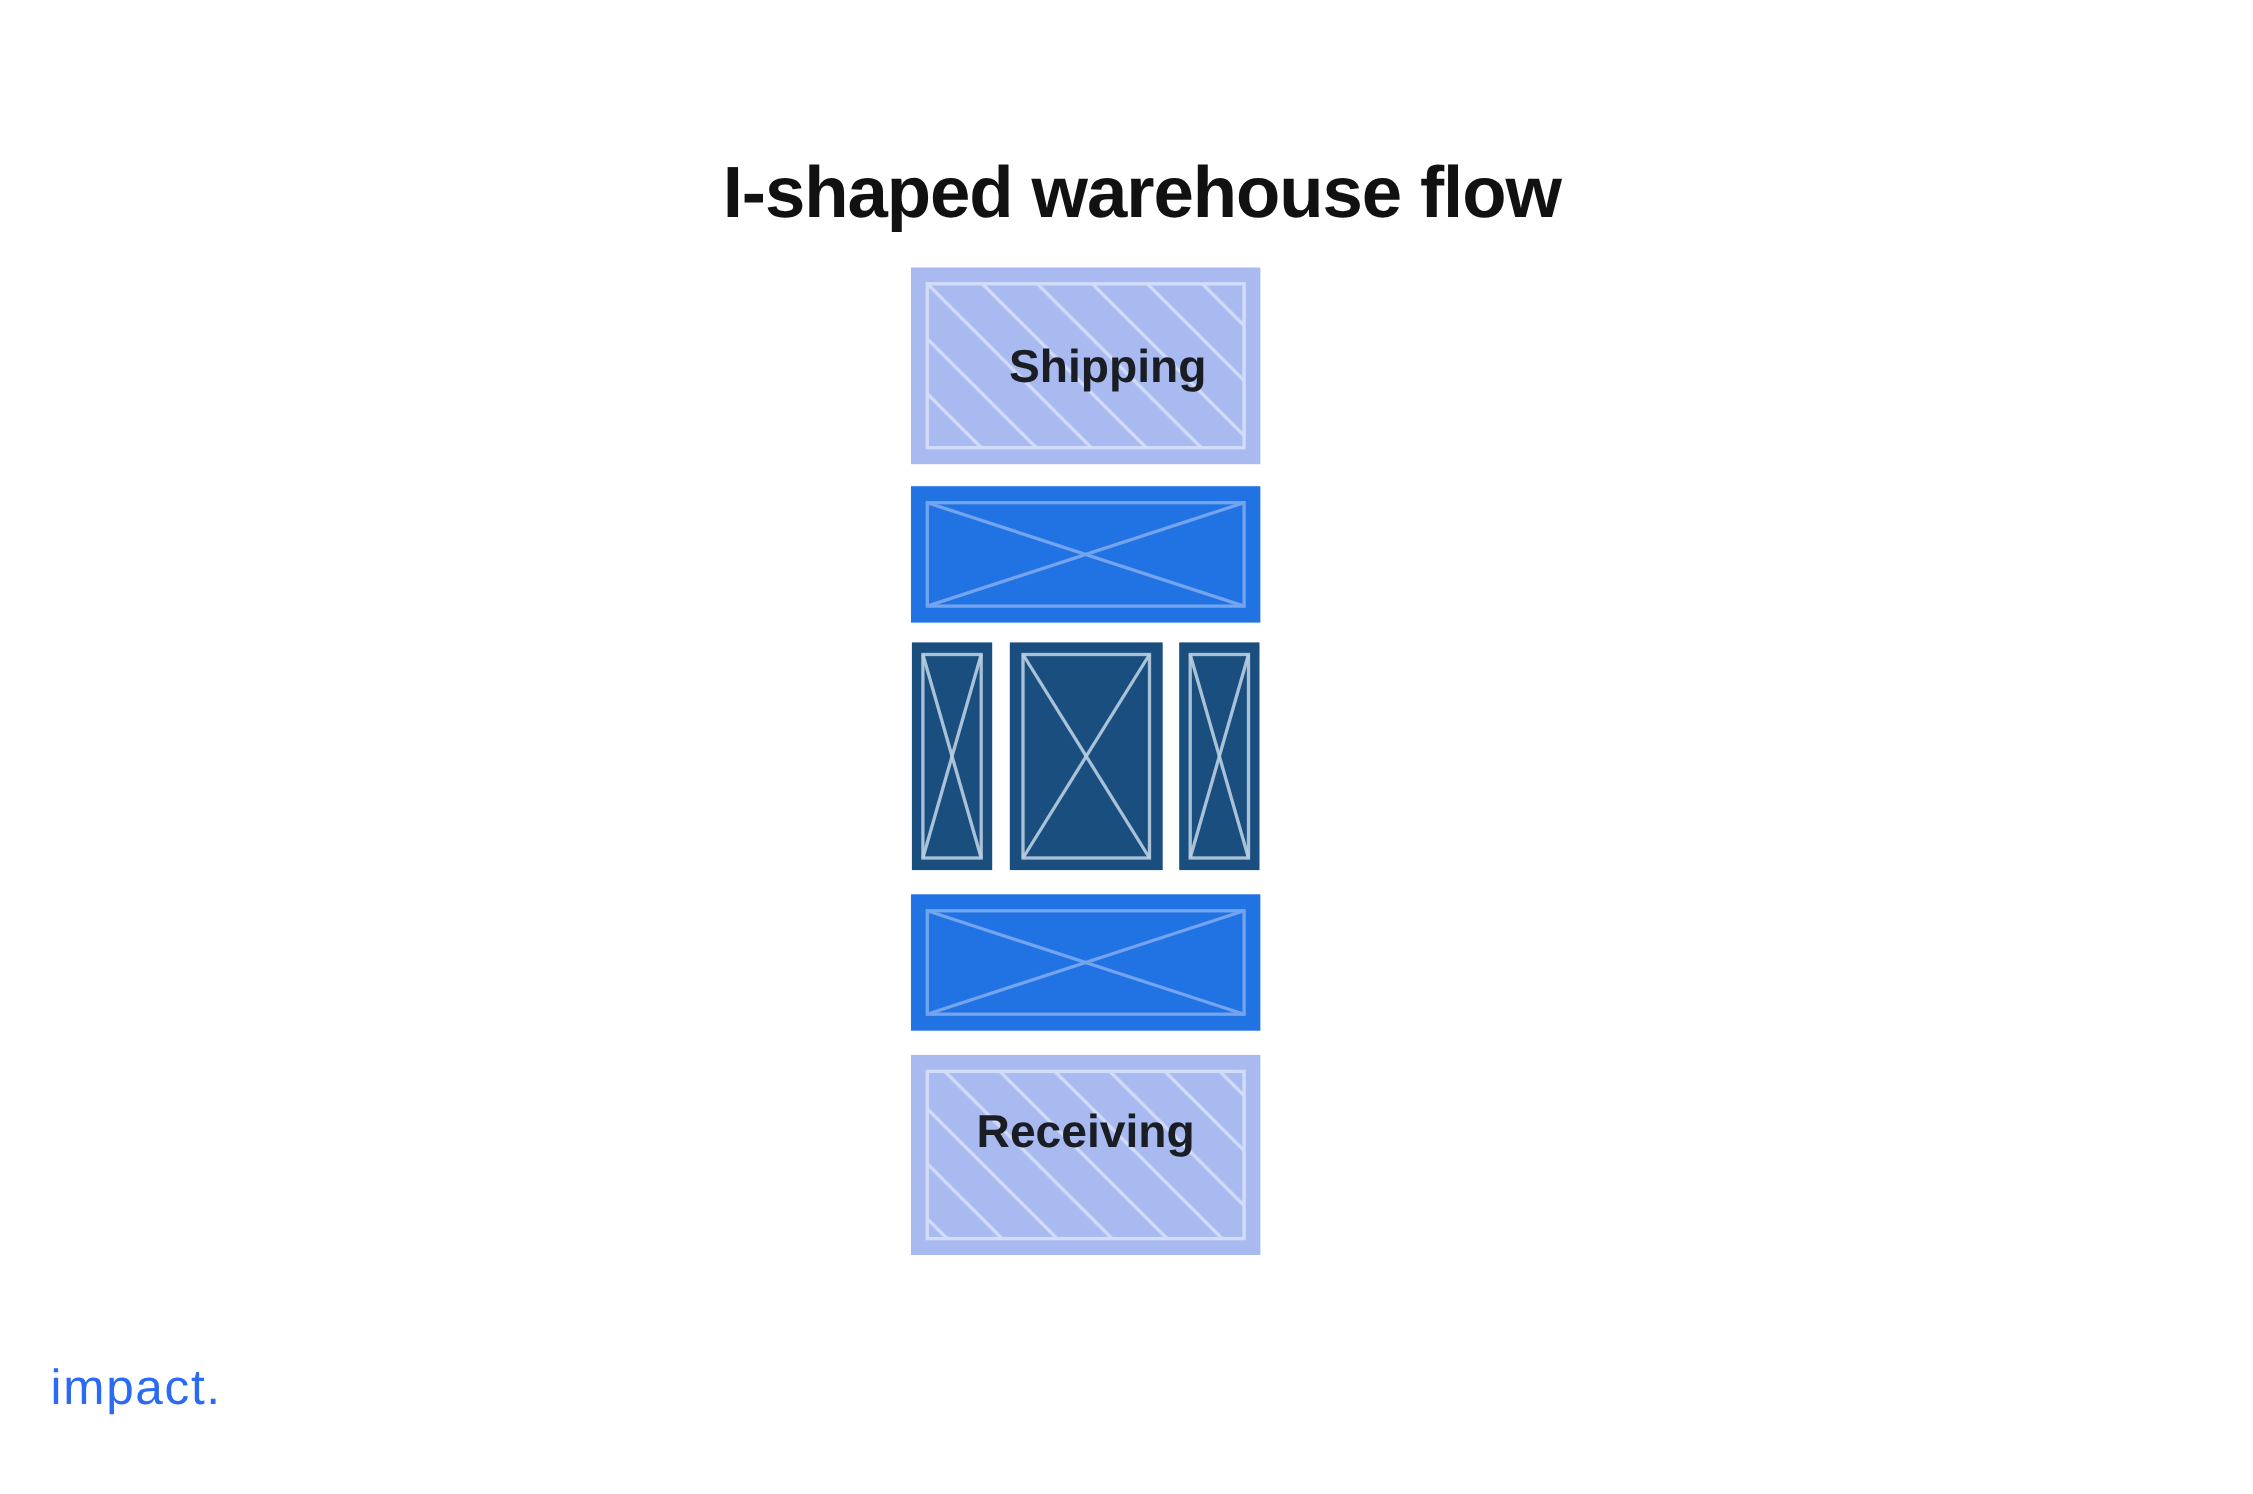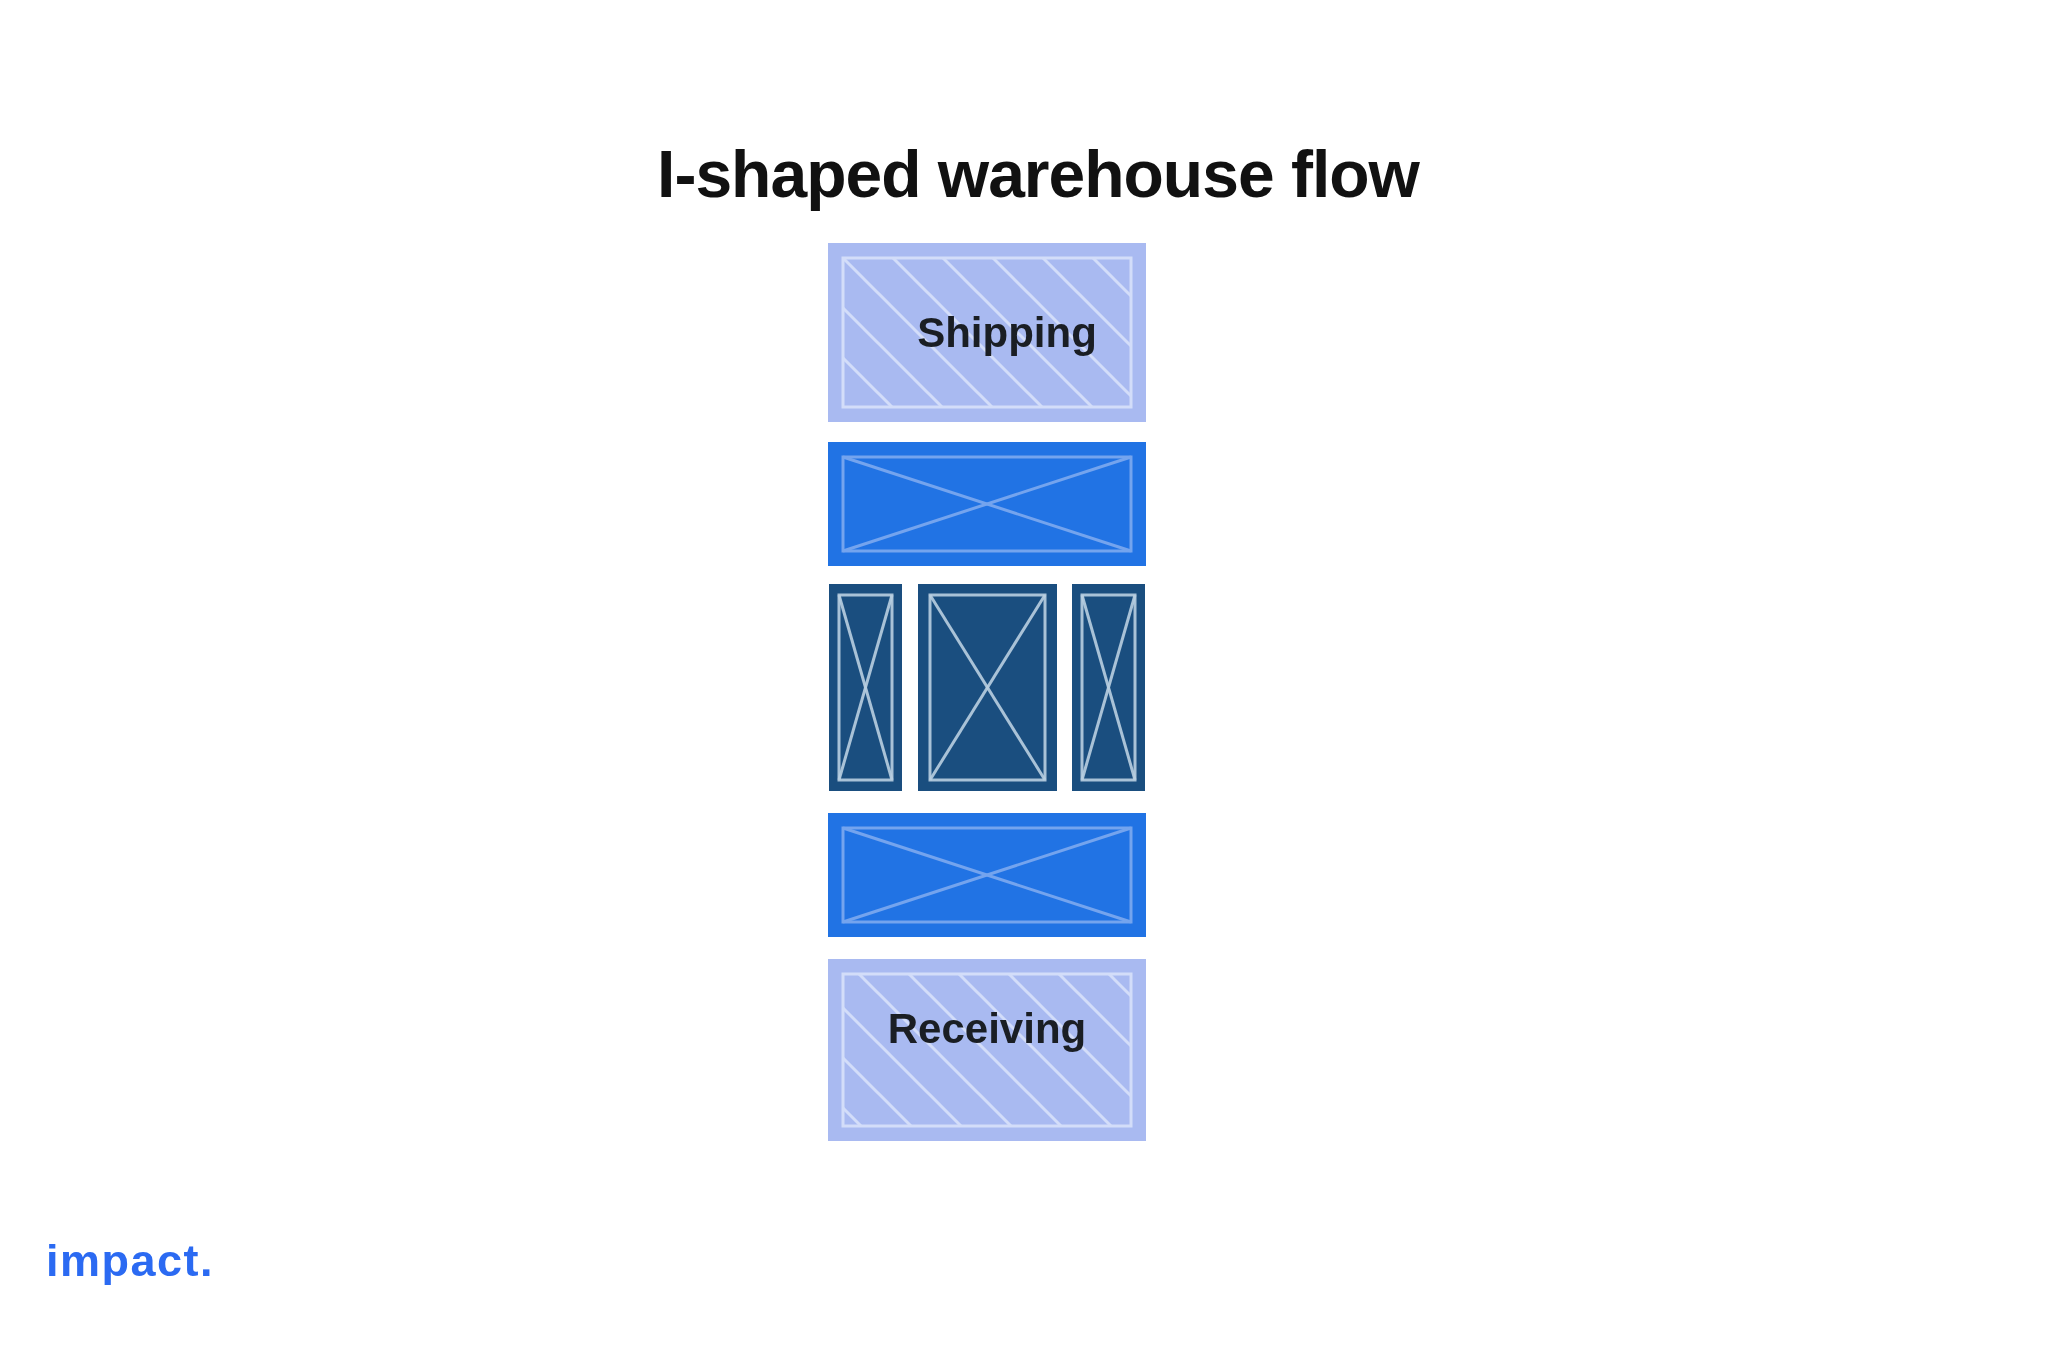--- a/index.html
+++ b/index.html
@@ -54,21 +54,21 @@
     color: var(--label-color);
     pointer-events: none;
   }
   .zone-label.shipping  { left: 828px; top: 243px; width: 318px; height: 179px; padding-left: 40px; }
   .zone-label.receiving { left: 828px; top: 959px; width: 318px; height: 140px; }
   .logo {
     position: absolute;
     left: 46px;
     top: 1238px;
     font-size: 45px;
-    font-weight: 700;
+    font-weight: 400;
     letter-spacing: 1.5px;
     color: var(--logo-color);
     line-height: 1;
   }
   
   .fill-light  { fill: var(--light-fill); }
   .fill-med    { fill: var(--medium-fill); }
   .fill-dark   { fill: var(--dark-fill); }
   .stroke-light { stroke: var(--light-stroke); stroke-width: 3; fill: none; }
   .stroke-med   { stroke: var(--medium-stroke); stroke-width: 3; fill: none; }

